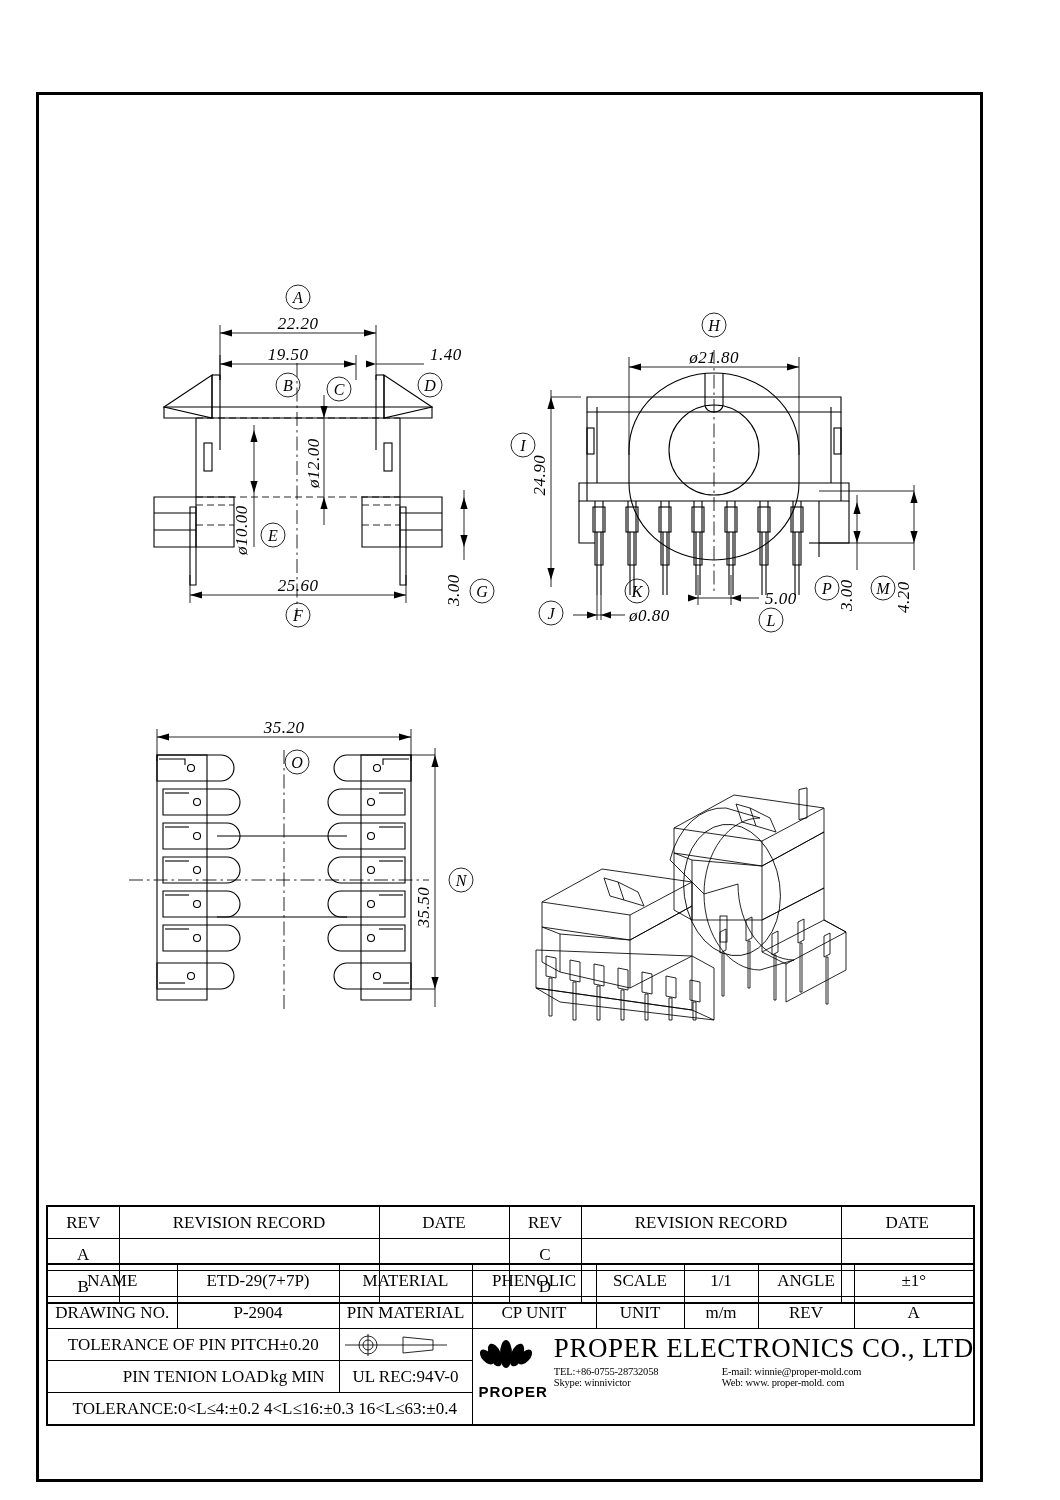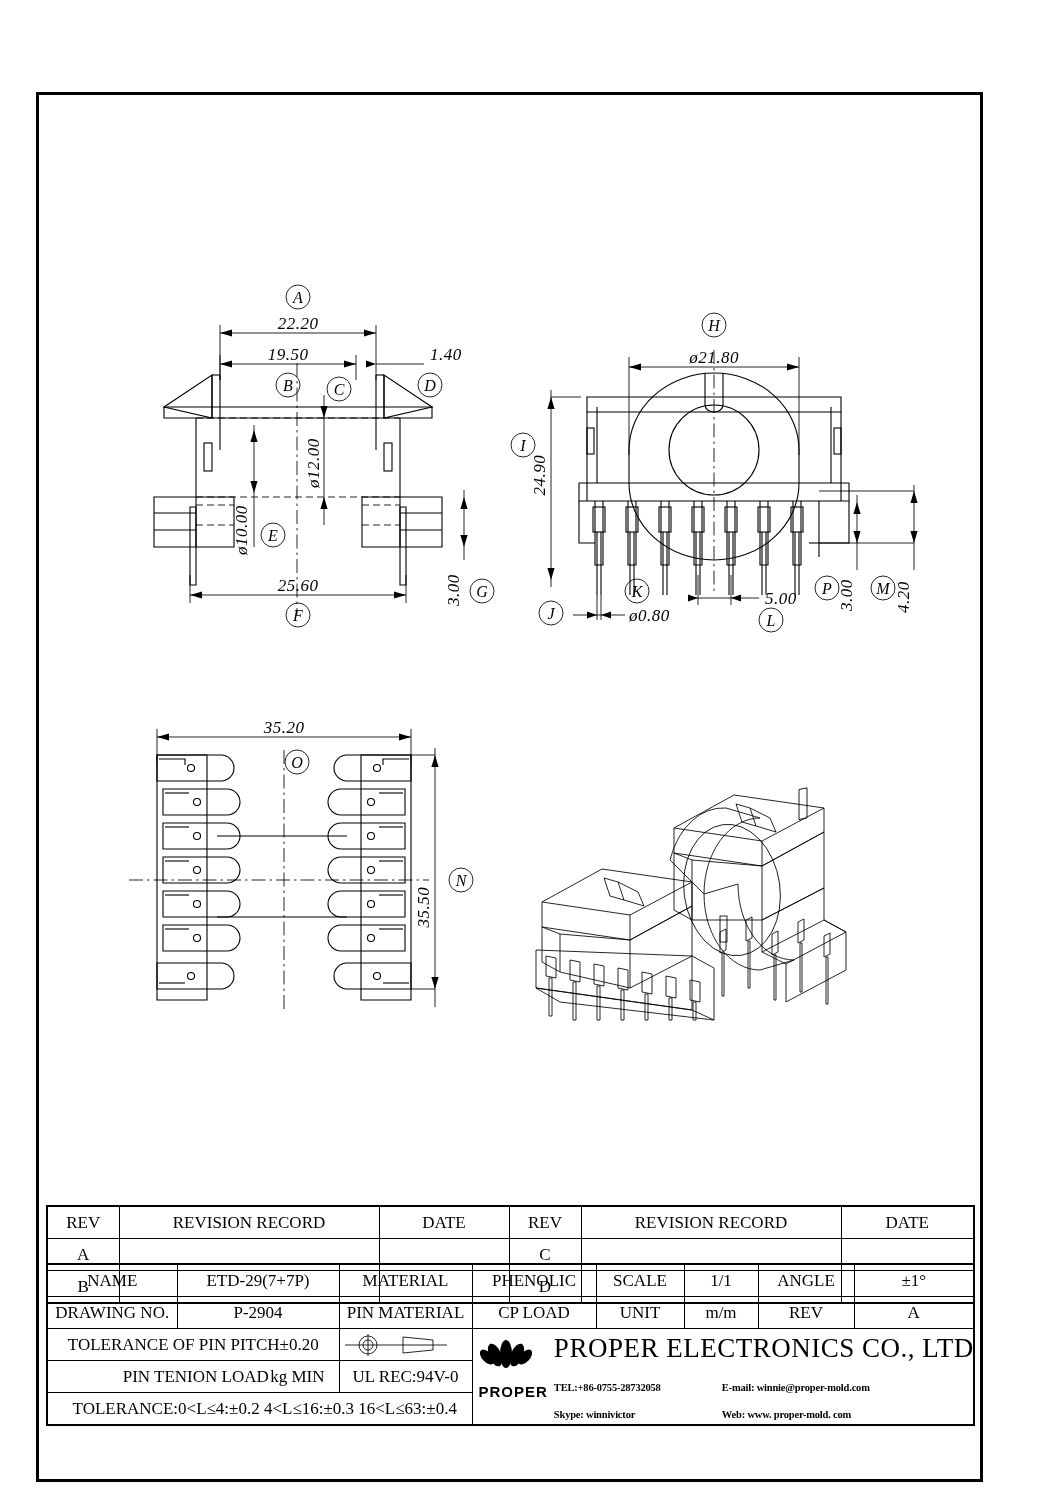--- a/index.html
+++ b/index.html
@@ -33,22 +33,22 @@
 
   #revtbl{left:7px;top:1110px;width:927px;}
   #revtbl td{height:29px;}
 
   #titletbl{left:7px;top:1168px;width:927px;}
   #titletbl td{height:29px;}
 
   .sm{font-size:15px;padding-left:11px;}
   .lft{text-align:left;padding-left:6px;margin-top:36px;}
   .compname{font-size:27px;letter-spacing:.5px;white-space:nowrap;}
-  .cinfo{font-size:10.5px;font-weight:bold;font-family:"Liberation Serif",serif;
-         letter-spacing:-.2px;white-space:nowrap;margin-top:16px;}
+  .cinfo{font-size:10.5px;font-weight:normal;font-family:"Liberation Serif",serif;
+         letter-spacing:-.2px;white-space:nowrap;}
   .logotxt{font-family:"Liberation Sans",sans-serif;font-weight:bold;font-size:15px;
            letter-spacing:1px;margin-top:16px;}
 </style>
 </head>
 <body>
 
 <div id="sheet">
   <div id="frame">
 
     <div class="view" style="left:95px;top:190px;">
@@ -512,21 +512,21 @@
         <td>PHENOLIC</td>
         <td>SCALE</td>
         <td>1/1</td>
         <td>ANGLE</td>
         <td>±1°</td>
       </tr>
       <tr>
         <td>DRAWING NO.</td>
         <td>P-2904</td>
         <td>PIN MATERIAL</td>
-        <td>CP LOAD</td>
+        <td>CP UNIT</td>
         <td>UNIT</td>
         <td>m/m</td>
         <td>REV</td>
         <td>A</td>
       </tr>
       <tr>
         <td colspan="2">TOLERANCE OF PIN PITCH±0.20</td>
         <td>
           <svg width="110" height="24" viewBox="0 0 110 24" style="vertical-align:middle">
             <line class="thin" x1="4" y1="12" x2="106" y2="12"></line>

